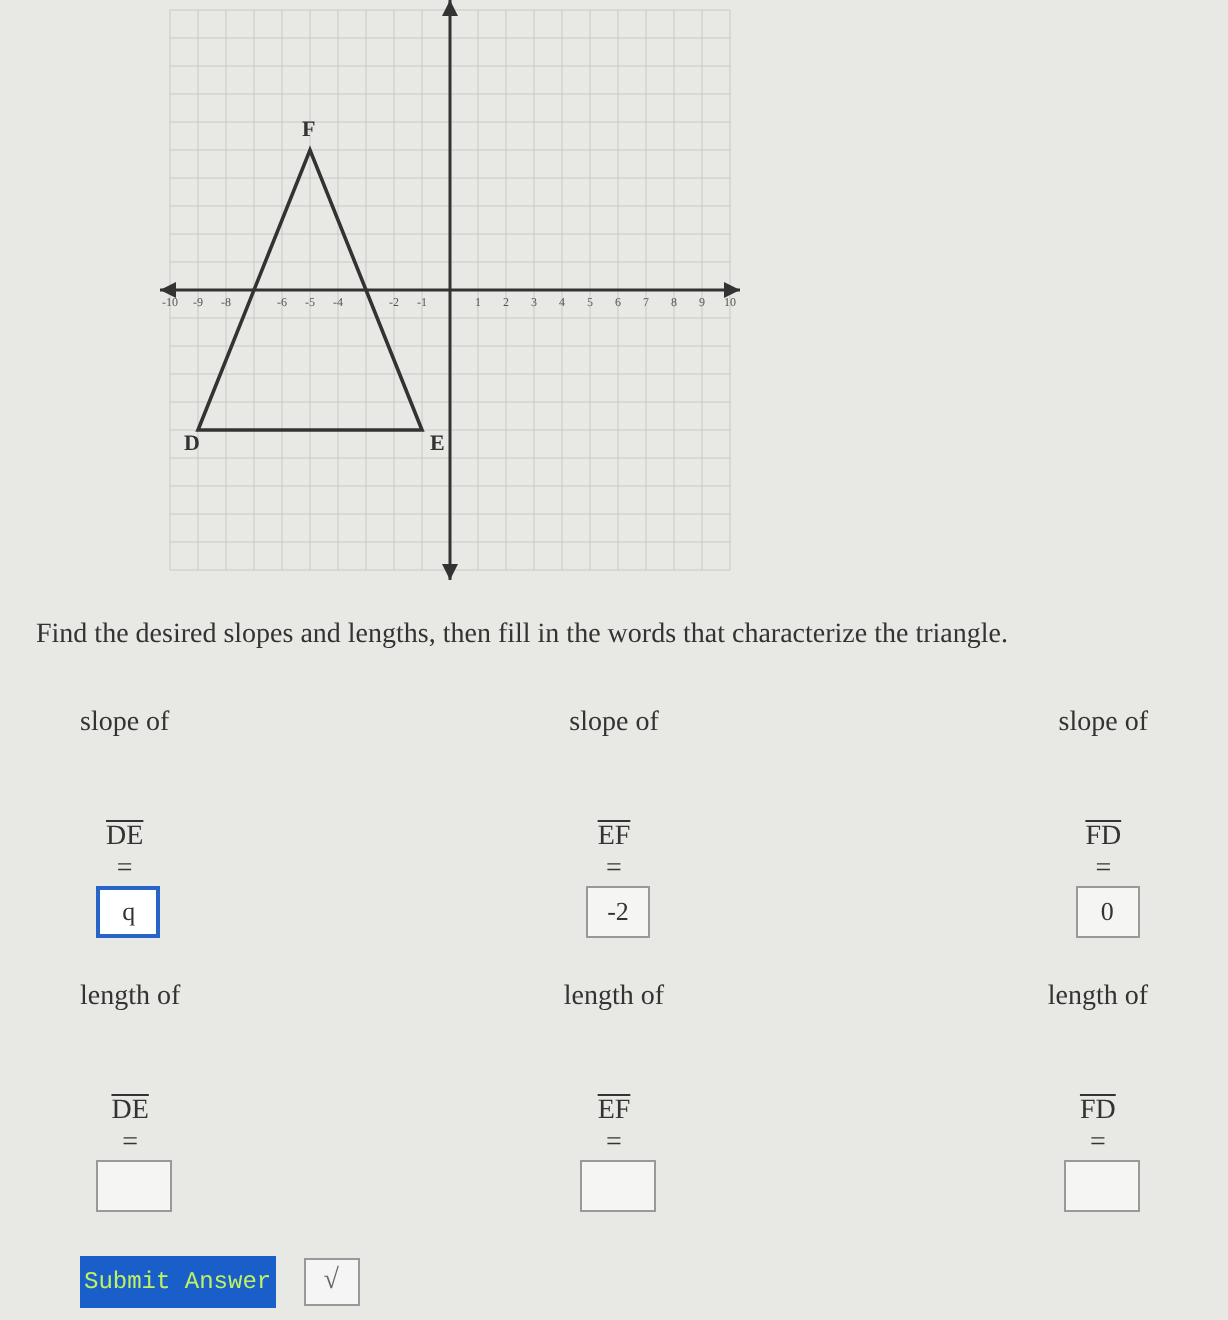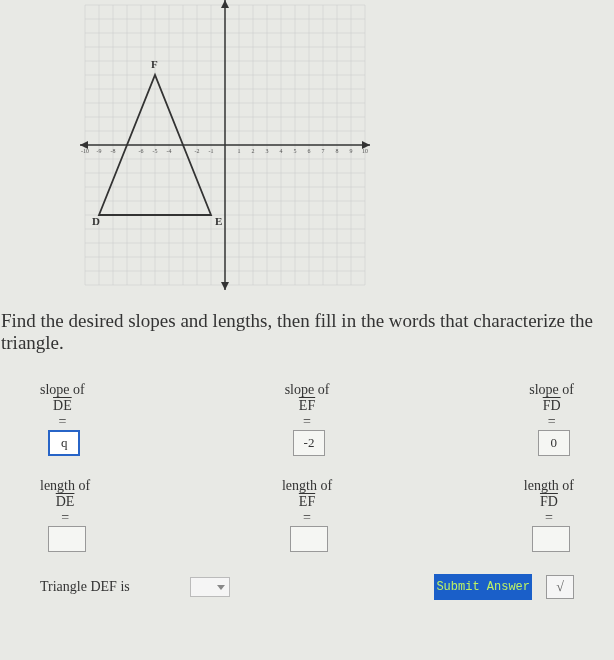--- a/index.html
+++ b/index.html
@@ -17,22 +17,22 @@
       justify-content: flex-start;
       padding-left: 80px;
       padding-top: 0;
     }
     .graph {
       width: 290px;
       height: 290px;
       position: relative;
     }
     .prompt {
-      padding: 20px 18px 10px 1px;
-      font-size: 19px;
+      padding: 20px 18px 10px 18px;
+      font-size: 14px;
       color: #333;
     }
     .answer-section {
       padding: 18px 30px 10px 30px;
     }
     .answer-header {
       display: flex;
       justify-content: space-between;
       align-items: center;
       margin-bottom: 28px;
@@ -64,20 +64,21 @@
     }
     .field-group {
       display: flex;
       align-items: center;
       font-size: 14px;
       color: #333;
       flex-direction: column;
     }
     .overline {
       text-decoration: overline;
+      margin-top: 41px;
     }
     .input-box {
       width: 32px;
       height: 26px;
       border: 1px solid #999;
       background: #f5f6f3;
       margin-left: 4px;
       text-align: center;
       font-size: 13px;
       font-family: inherit;
@@ -277,22 +278,18 @@
     </div>
     <div class="field-group">
       <span>length of </span>
       <span class="overline">FD</span>
       <span> =</span>
       <input class="input-box wider" value="" style="">
     </div>
   </div>
 
   <div class="bottom-row">
-    <div style="display:flex;align-items:center;">
-      <span class="triangle-label">Triangle DEF is</span>
-      <span class="dropdown"></span>
-    </div>
     <div class="right-group">
       <button class="submit-btn">Submit Answer</button>
       <div class="check-box">√</div>
     </div>
   </div>
 </div>
 
 </body></html>

